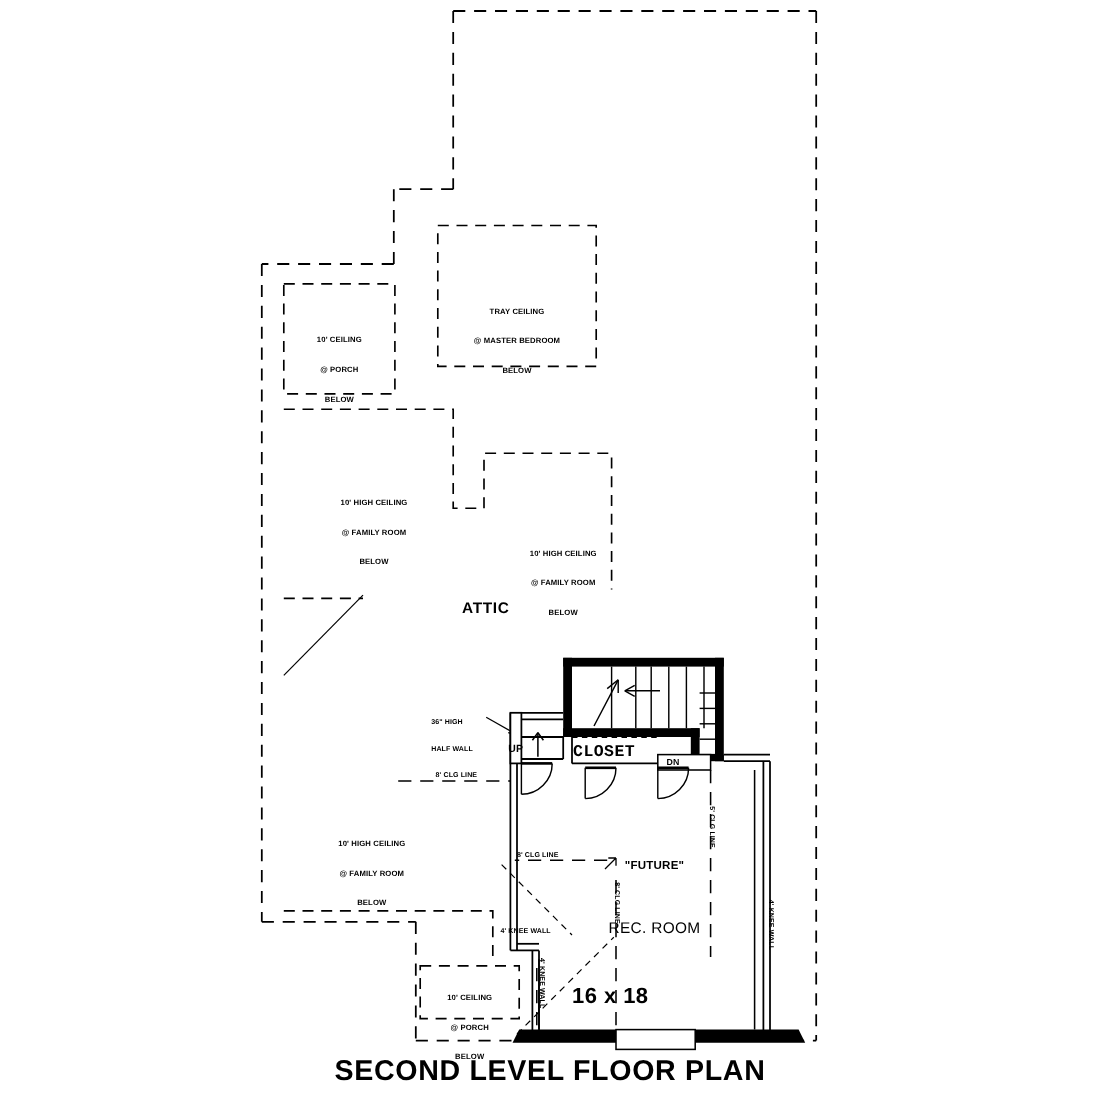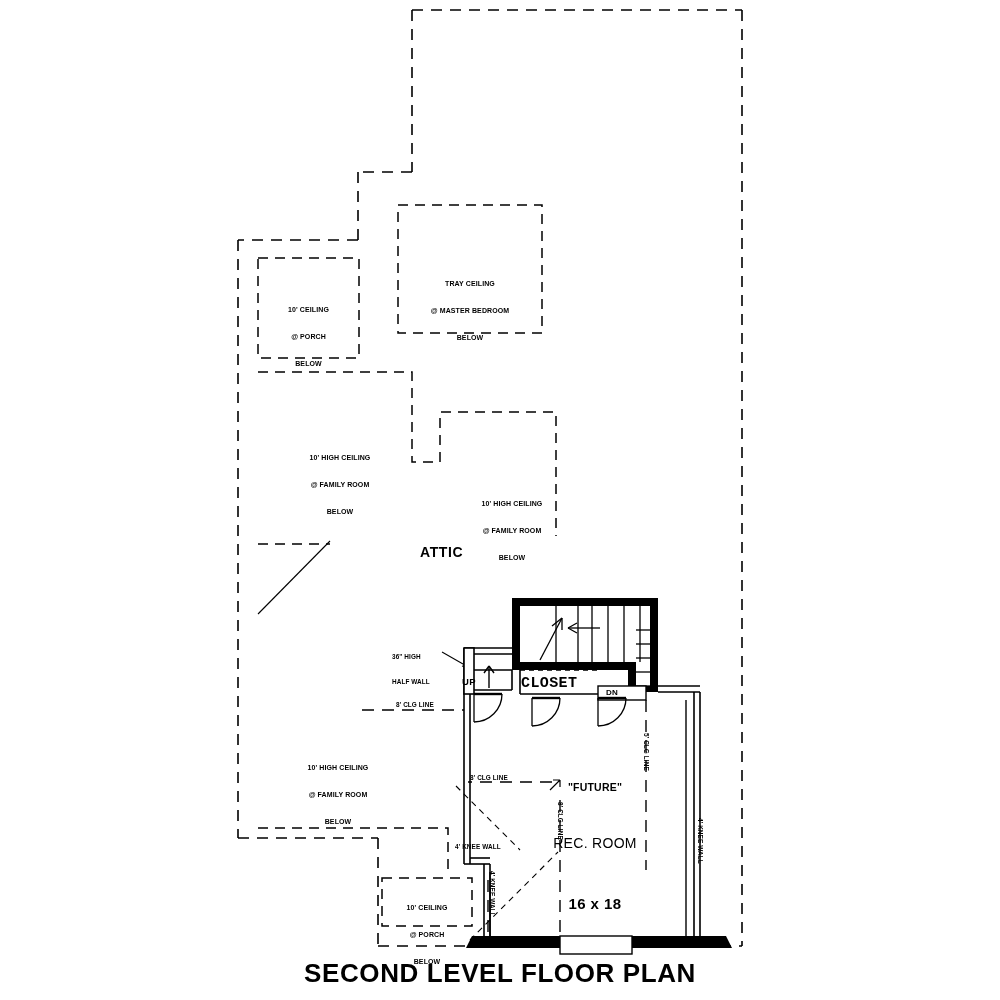--- a/index.html
+++ b/index.html
@@ -69,23 +69,22 @@
     text-align: center;
     letter-spacing: 0.2px;
   }
   .rec-name {
     font-size: 14px;
     font-weight: 400;
     text-align: center;
     letter-spacing: 0.3px;
   }
   .rec-dims {
-    font-size: 15px;
-    font-weight: 700;
-    text-align: center;
+    font-size: 20px;
+    font-weight: 700;
     letter-spacing: 0.4px;
   }
   .rot90 {
     transform: rotate(90deg);
     transform-origin: left top;
   }
   .plan-title {
     position: absolute;
     left: 0;
     top: 958px;

